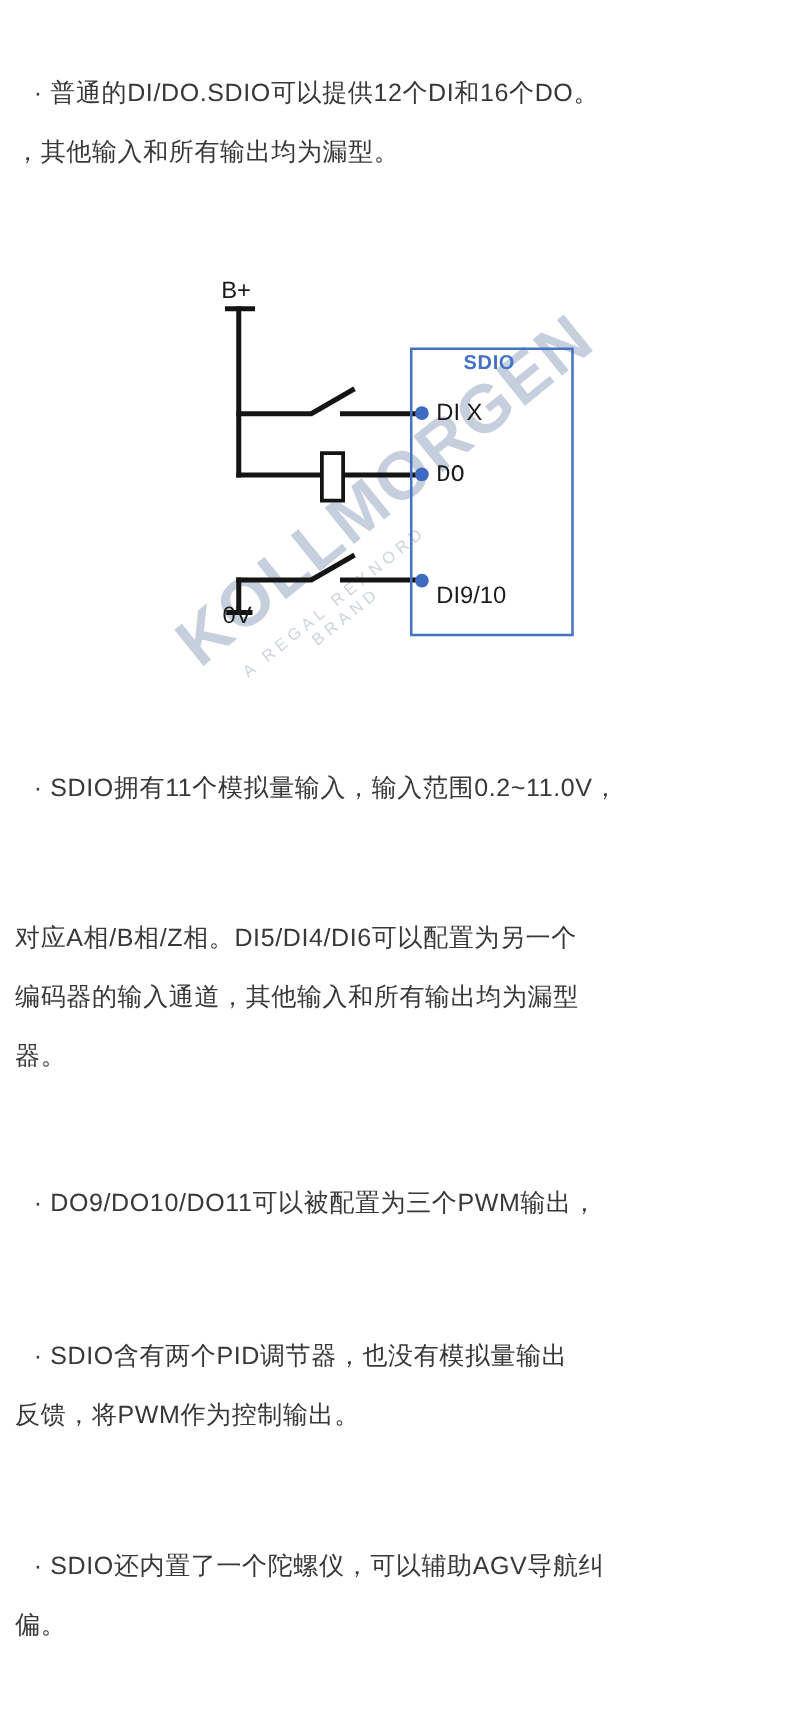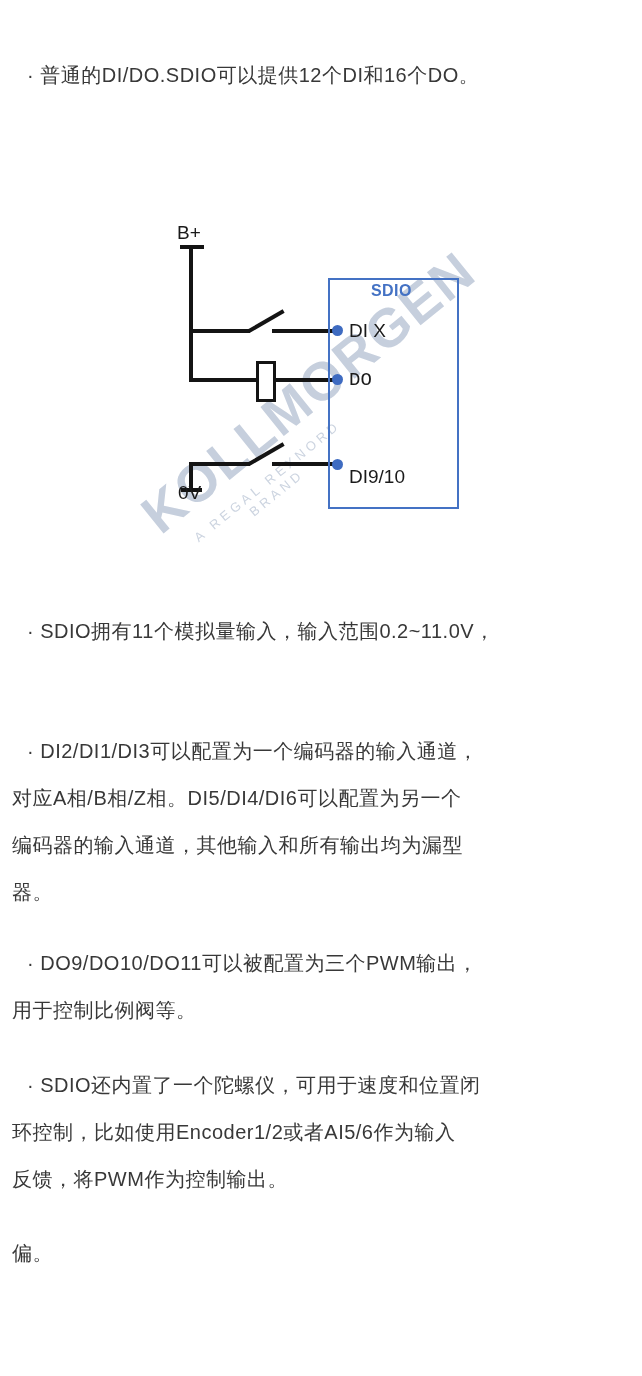--- a/index.html
+++ b/index.html
@@ -104,37 +104,36 @@
     <div class="dlabel" style="left:349px;top:466px;">DI9/10</div>
 
     <div id="sdio-box">
       <span id="sdio-label">SDIO</span>
     </div>
   </div>
 
   <div id="paras">
       <div class="para para-0">
         <div class="line first">· 普通的DI/DO.SDIO可以提供12个DI和16个DO。</div>
+        <div class="line">，其他输入和所有输出均为漏型。</div>
       </div>
       <div class="para para-1">
         <div class="line first">· SDIO拥有11个模拟量输入，输入范围0.2~11.0V，</div>
       </div>
       <div class="para para-2">
-        <div class="line first">· DI2/DI1/DI3可以配置为一个编码器的输入通道，</div>
         <div class="line">对应A相/B相/Z相。DI5/DI4/DI6可以配置为另一个</div>
         <div class="line">编码器的输入通道，其他输入和所有输出均为漏型</div>
         <div class="line">器。</div>
       </div>
       <div class="para para-3">
         <div class="line first">· DO9/DO10/DO11可以被配置为三个PWM输出，</div>
-        <div class="line">用于控制比例阀等。</div>
       </div>
       <div class="para para-4">
-        <div class="line first">· SDIO还内置了一个陀螺仪，可用于速度和位置闭</div>
-        <div class="line">环控制，比如使用Encoder1/2或者AI5/6作为输入</div>
+        <div class="line first">· SDIO含有两个PID调节器，也没有模拟量输出</div>
         <div class="line">反馈，将PWM作为控制输出。</div>
       </div>
       <div class="para para-5">
+        <div class="line first">· SDIO还内置了一个陀螺仪，可以辅助AGV导航纠</div>
         <div class="line">偏。</div>
       </div>
     </div>
 
 </div>
 
 </body></html>

